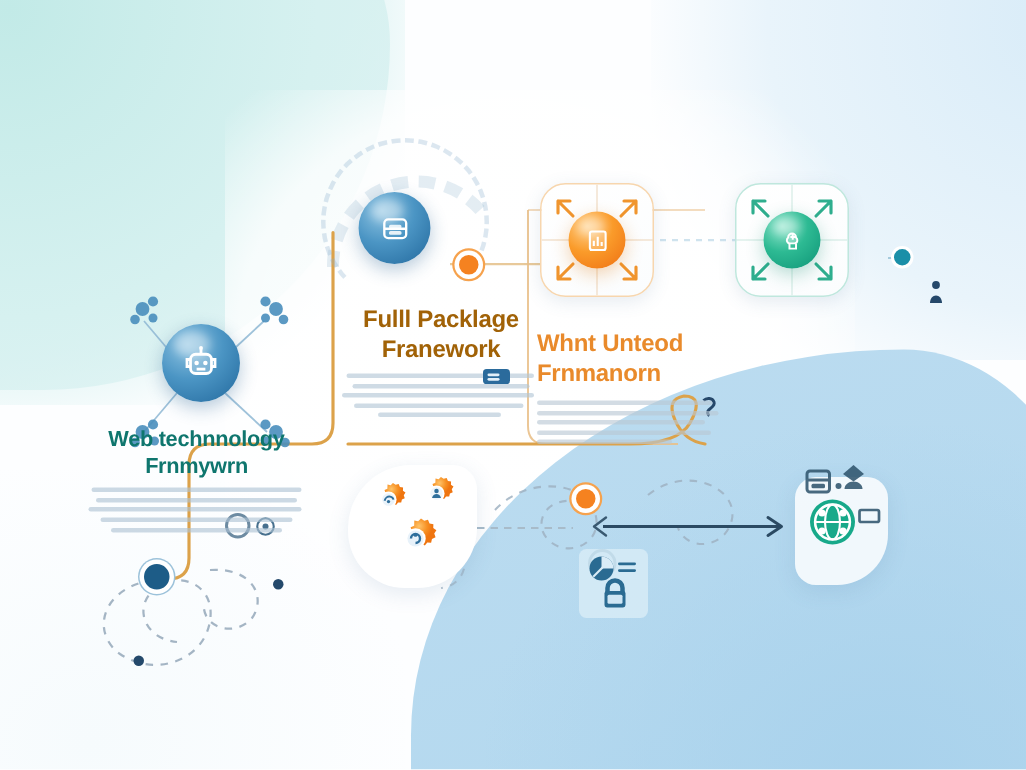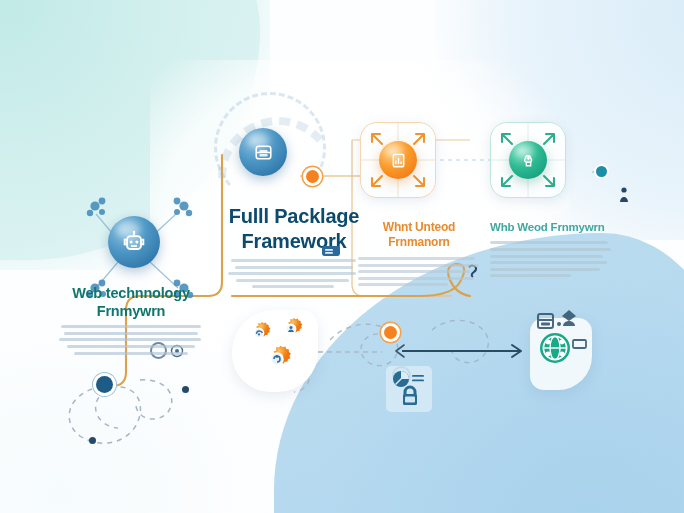--- a/index.html
+++ b/index.html
@@ -380,58 +380,45 @@
     <div class="b-body">
       <div class="line" style="width:96%;background:#aec3d4;margin-left:2%;"></div>
       <div class="line" style="width:92%;background:#aec3d4;margin-left:4%;"></div>
       <div class="line" style="width:97%;background:#aec3d4;margin-left:1%;"></div>
       <div class="line" style="width:88%;background:#aec3d4;margin-left:6%;"></div>
       <div class="line" style="width:78%;background:#aec3d4;margin-left:11%;"></div>
     </div>
   </div>
 
   <div class="block" style="left:228px;top:204px;width:132px;">
-    <div class="b-title" style="font-size:20px;color:#0c4a6e;">
+    <div class="b-title" style="font-size:16px;color:#a16207;">
       <div>Fulll Packlage</div>
-      <div>Framework</div>
+      <div>Franework</div>
     </div>
     <div class="b-body">
       <div class="line" style="width:95%;background:#b2c6d6;margin-left:2%;"></div>
       <div class="line" style="width:90%;background:#b2c6d6;margin-left:5%;"></div>
       <div class="line" style="width:97%;background:#b2c6d6;"></div>
       <div class="line" style="width:86%;background:#b2c6d6;margin-left:6%;"></div>
       <div class="line" style="width:62%;background:#b2c6d6;margin-left:18%;"></div>
     </div>
   </div>
   <svg style="position:absolute;left:320px;top:242px;width:22px;height:18px;" viewBox="0 0 22 18">
     <rect x="2" y="4" width="18" height="10" rx="2.4" fill="#2b6b9c"></rect>
     <rect x="5" y="7" width="8" height="1.8" rx=".9" fill="#e2eff8"></rect>
     <rect x="5" y="10" width="8" height="1.8" rx=".9" fill="#e2eff8"></rect>
   </svg>
 
   <div class="block" style="left:358px;top:220px;width:122px;">
-    <div class="b-title" style="font-size:12px;color:#e98a2b;text-align:center;">
+    <div class="b-title" style="font-size:16px;color:#e98a2b;text-align:left;">
       <div>Whnt Unteod Frnmanorn</div>
     </div>
     <div class="b-body" style="margin-top:7px;">
       <div class="line" style="width:96%;background:#b9c8d4;"></div>
       <div class="line" style="width:99%;background:#b9c8d4;"></div>
       <div class="line" style="width:92%;background:#b9c8d4;"></div>
       <div class="line" style="width:95%;background:#b9c8d4;"></div>
       <div class="line" style="width:74%;background:#b9c8d4;"></div>
     </div>
   </div>
 
-  <div class="block" style="left:490px;top:220px;width:122px;">
-    <div class="b-title" style="font-size:11.5px;color:#3fa9a0;text-align:left;">
-      <div>Whb Weod Frnmywrn</div>
-    </div>
-    <div class="b-body" style="margin-top:7px;">
-      <div class="line" style="width:97%;background:#b0c6cf;"></div>
-      <div class="line" style="width:99%;background:#b0c6cf;"></div>
-      <div class="line" style="width:93%;background:#b0c6cf;"></div>
-      <div class="line" style="width:96%;background:#b0c6cf;"></div>
-      <div class="line" style="width:90%;background:#b0c6cf;"></div>
-      <div class="line" style="width:66%;background:#b0c6cf;"></div>
-    </div>
-  </div>
 
 </div>
 
 </body></html>

